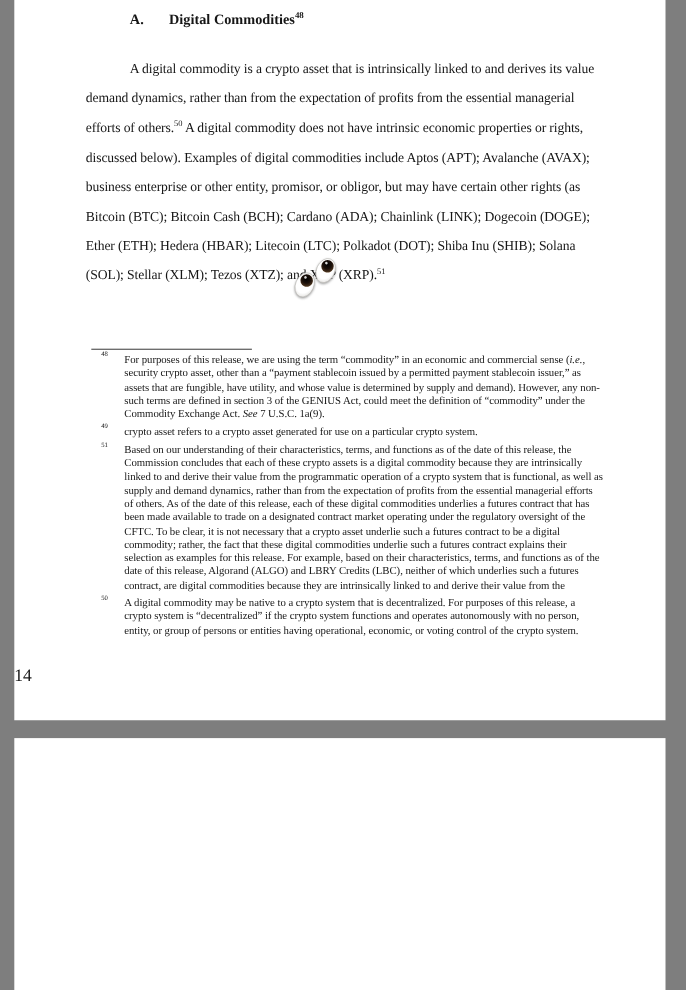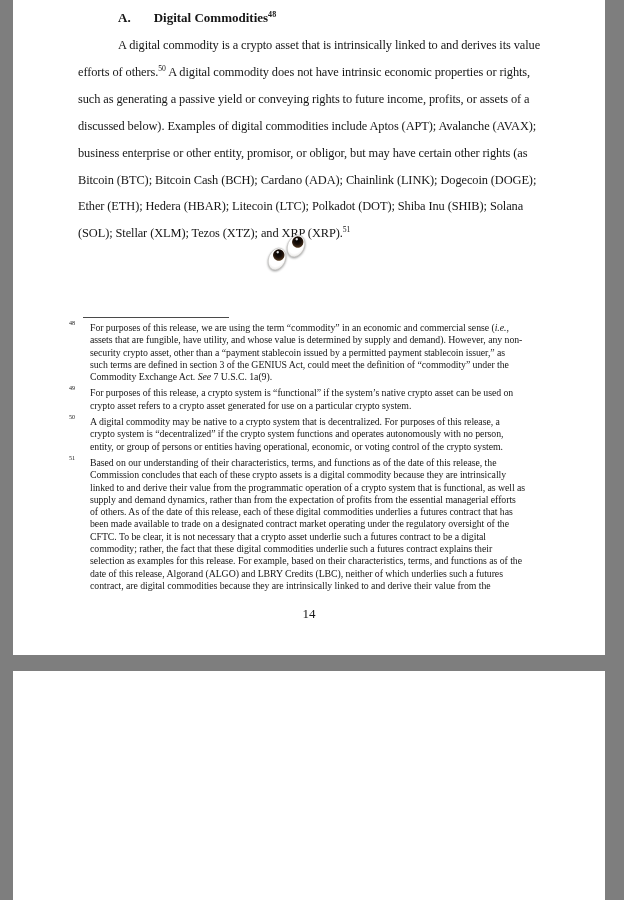--- a/index.html
+++ b/index.html
@@ -22,107 +22,106 @@
   }
   .h-title { margin-left:23px; }
   sup { font-size:0.62em; line-height:0; vertical-align:super; letter-spacing:0; }
 
   .body-para {
     position:absolute; left:65px; width:500px;
     font-size:12.4px; line-height:26.9px; letter-spacing:-0.1px;
   }
   #para1 { top:32px; }
   .line { white-space:nowrap; }
-  .body-para .line.first { padding-left:40px; }
+  .body-para .line.first { padding-left:40px;margin-top:17px; }
 
   .fn-sep {
     position:absolute; top:317px; left:70px; width:146px;
     border-top:1.7px solid #4a4a4a;
   }
   .footnotes {
-    position:absolute; top:322px; left:51px; width:480px;
+    position:absolute; top:322px; left:74px; width:480px;
     font-size:9.8px; line-height:12.3px; letter-spacing:-0.05px;
   }
   .footnote { position:relative; margin-bottom:4px; }
   .fn-num { position:absolute; left:5px; top:1px; }
   .fn-lines { margin-left:26px; }
 
   .page-num {
     position:absolute; top:606px; left:0; width:100%;
-    text-align:center; font-size:13px;
+    font-size:16px;
   }
 
   .eyes {
     position:absolute; left:256px; top:227px;
     filter:drop-shadow(0 1.5px 1.2px rgba(0,0,0,0.38));
   }
   em { font-style:italic; }
 </style>
 </head>
 <body>
 
 <div class="page" id="page1">
 
   <div class="heading">
     <span class="h-label">A.</span><span class="h-title"><span>Digital Commodities</span><sup>48</sup></span>
   </div>
 
   <div class="body-para" id="para1">
       <div class="line first">A digital commodity is a crypto asset that is intrinsically linked to and derives its value</div>
+      <div class="line">demand dynamics, rather than from the expectation of profits from the essential managerial</div>
       <div class="line">efforts of others.<sup>50</sup> A digital commodity does not have intrinsic economic properties or rights,</div>
-      <div class="line">such as generating a passive yield or conveying rights to future income, profits, or assets of a</div>
       <div class="line">discussed below). Examples of digital commodities include Aptos (APT); Avalanche (AVAX);</div>
       <div class="line">business enterprise or other entity, promisor, or obligor, but may have certain other rights (as</div>
       <div class="line">Bitcoin (BTC); Bitcoin Cash (BCH); Cardano (ADA); Chainlink (LINK); Dogecoin (DOGE);</div>
       <div class="line">Ether (ETH); Hedera (HBAR); Litecoin (LTC); Polkadot (DOT); Shiba Inu (SHIB); Solana</div>
       <div class="line">(SOL); Stellar (XLM); Tezos (XTZ); and XRP (XRP).<sup>51</sup></div>
     </div>
 
   <div class="fn-sep"></div>
 
   <div class="footnotes">
     <div class="footnote">
       <sup class="fn-num">48</sup>
       <div class="fn-lines">
           <div class="line">For purposes of this release, we are using the term “commodity” in an economic and commercial sense (<em>i.e.</em>,</div>
+          <div class="line">security crypto asset, other than a “payment stablecoin issued by a permitted payment stablecoin issuer,” as</div>
           <div class="line">assets that are fungible, have utility, and whose value is determined by supply and demand).  However, any non-</div>
-          <div class="line">security crypto asset, other than a “payment stablecoin issued by a permitted payment stablecoin issuer,” as</div>
           <div class="line">such terms are defined in section 3 of the GENIUS Act, could meet the definition of “commodity” under the</div>
           <div class="line">Commodity Exchange Act. <em>See</em> 7 U.S.C. 1a(9).</div>
         </div>
     </div>
     <div class="footnote">
       <sup class="fn-num">49</sup>
       <div class="fn-lines">
-          <div class="line">For purposes of this release, a crypto system is “functional” if the system’s native crypto asset can be used on</div>
           <div class="line">crypto asset refers to a crypto asset generated for use on a particular crypto system.</div>
-        </div>
-    </div>
-    <div class="footnote">
-      <sup class="fn-num">50</sup>
-      <div class="fn-lines">
-          <div class="line">A digital commodity may be native to a crypto system that is decentralized. For purposes of this release, a</div>
-          <div class="line">crypto system is “decentralized” if the crypto system functions and operates autonomously with no person,</div>
-          <div class="line">entity, or group of persons or entities having operational, economic, or voting control of the crypto system.</div>
         </div>
     </div>
     <div class="footnote">
       <sup class="fn-num">51</sup>
       <div class="fn-lines">
           <div class="line">Based on our understanding of their characteristics, terms, and functions as of the date of this release, the</div>
           <div class="line">Commission concludes that each of these crypto assets is a digital commodity because they are intrinsically</div>
           <div class="line">linked to and derive their value from the programmatic operation of a crypto system that is functional, as well as</div>
           <div class="line">supply and demand dynamics, rather than from the expectation of profits from the essential managerial efforts</div>
           <div class="line">of others. As of the date of this release, each of these digital commodities underlies a futures contract that has</div>
           <div class="line">been made available to trade on a designated contract market operating under the regulatory oversight of the</div>
           <div class="line">CFTC. To be clear, it is not necessary that a crypto asset underlie such a futures contract to be a digital</div>
           <div class="line">commodity; rather, the fact that these digital commodities underlie such a futures contract explains their</div>
           <div class="line">selection as examples for this release. For example, based on their characteristics, terms, and functions as of the</div>
           <div class="line">date of this release, Algorand (ALGO) and LBRY Credits (LBC), neither of which underlies such a futures</div>
           <div class="line">contract, are digital commodities because they are intrinsically linked to and derive their value from the</div>
+        </div>
+    </div>
+    <div class="footnote">
+      <sup class="fn-num">50</sup>
+      <div class="fn-lines">
+          <div class="line">A digital commodity may be native to a crypto system that is decentralized. For purposes of this release, a</div>
+          <div class="line">crypto system is “decentralized” if the crypto system functions and operates autonomously with no person,</div>
+          <div class="line">entity, or group of persons or entities having operational, economic, or voting control of the crypto system.</div>
         </div>
     </div>
   </div>
 
   <div class="page-num">14</div>
 </div>
 
 <div class="gap"></div>
 
 <div class="page" id="page2">

